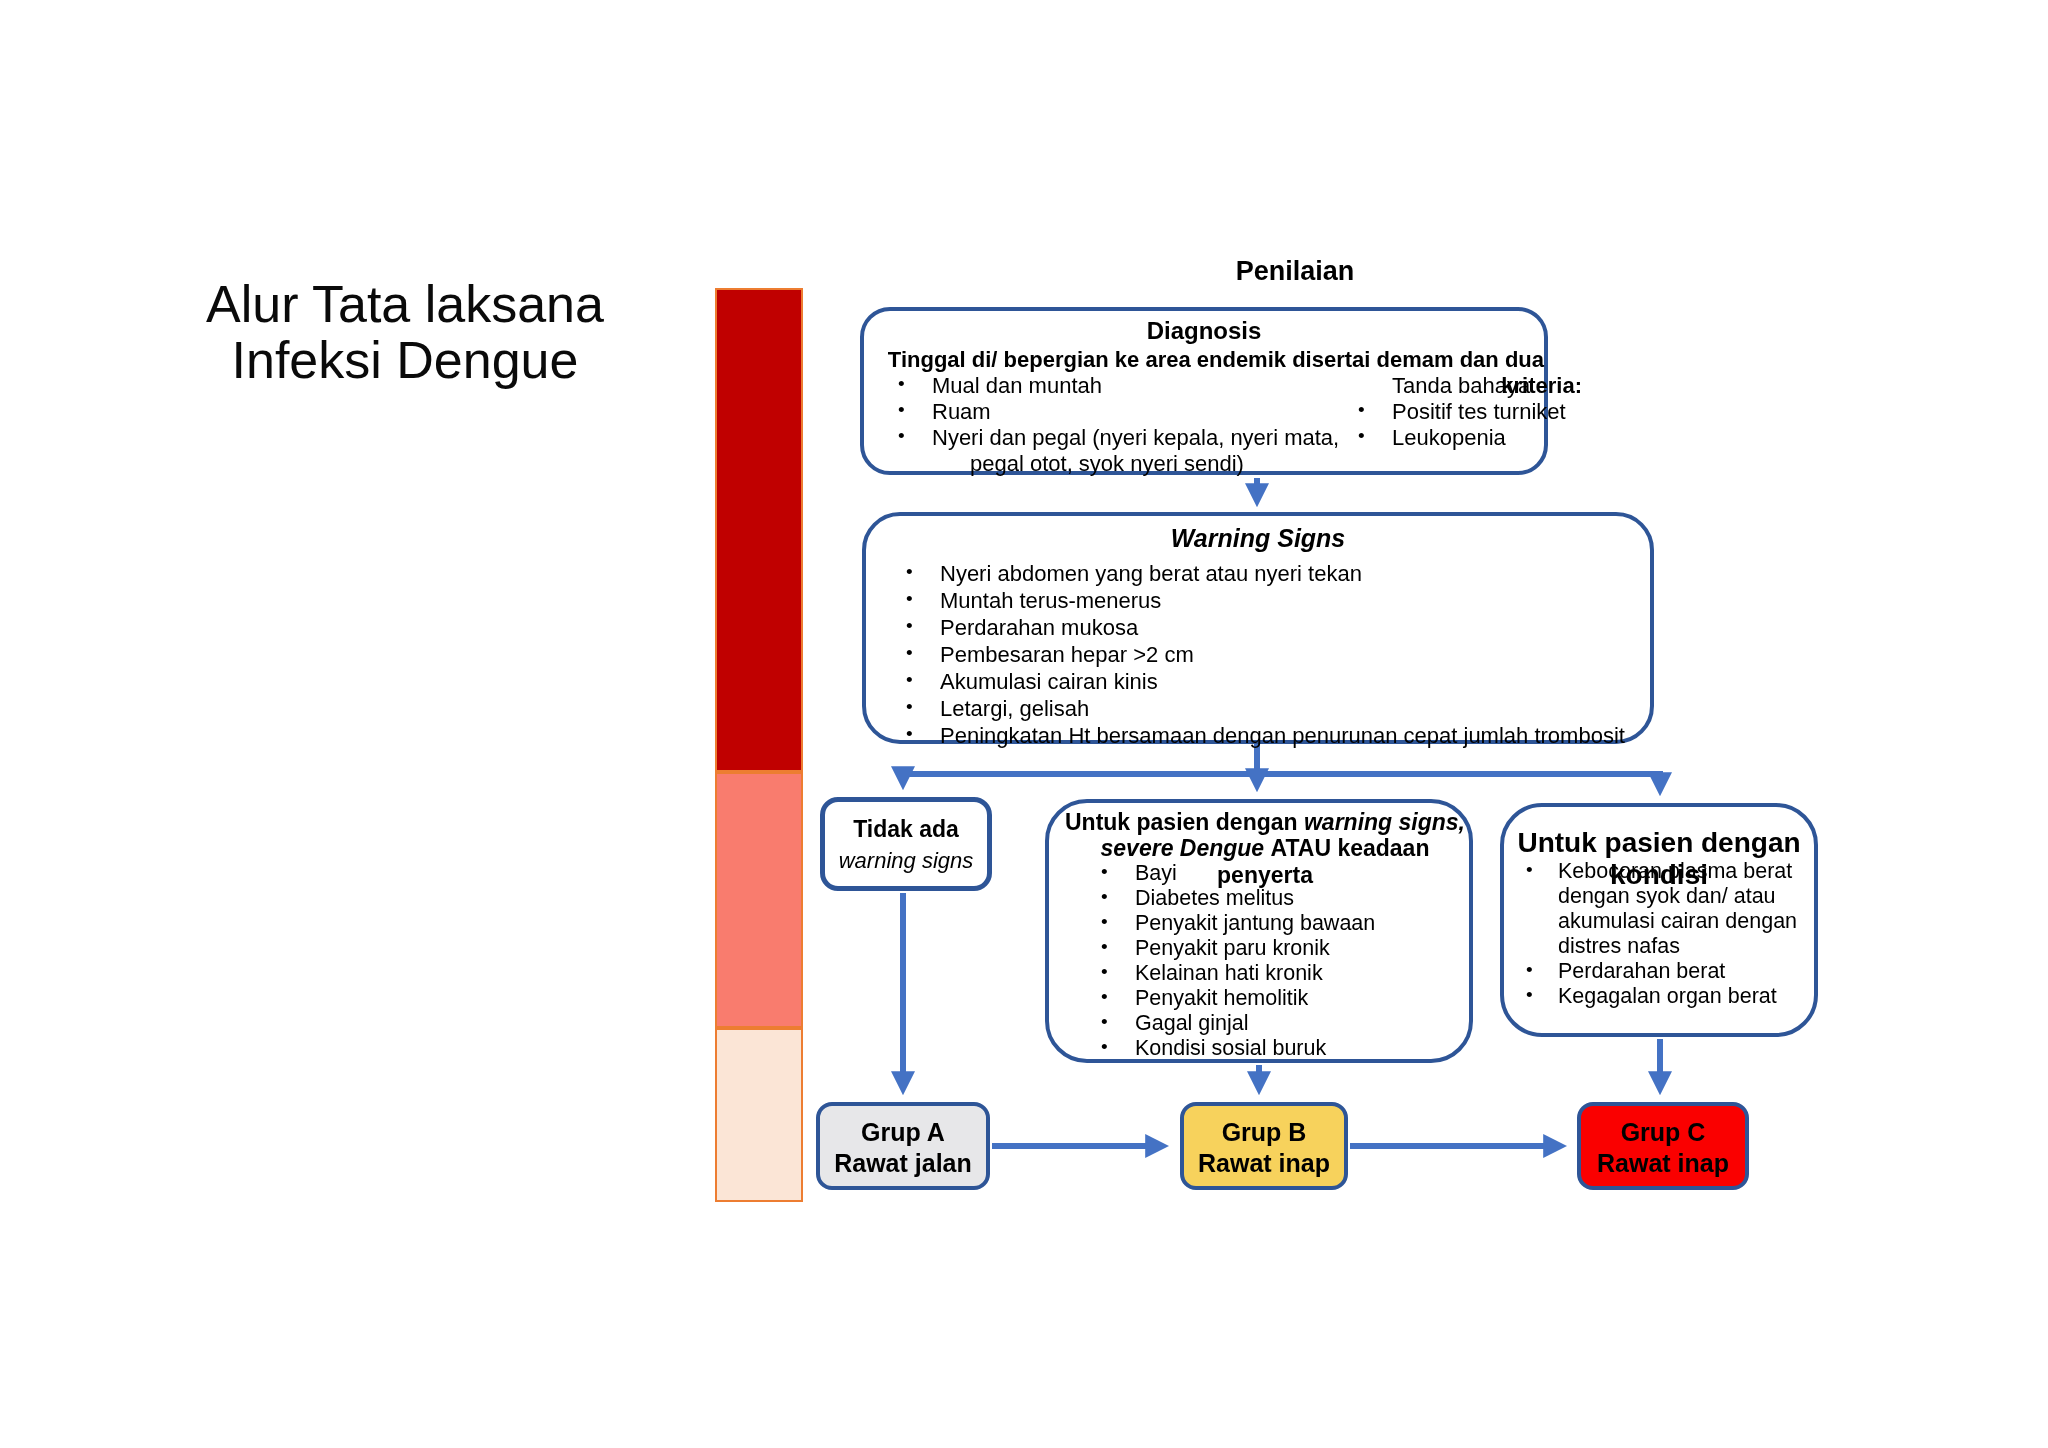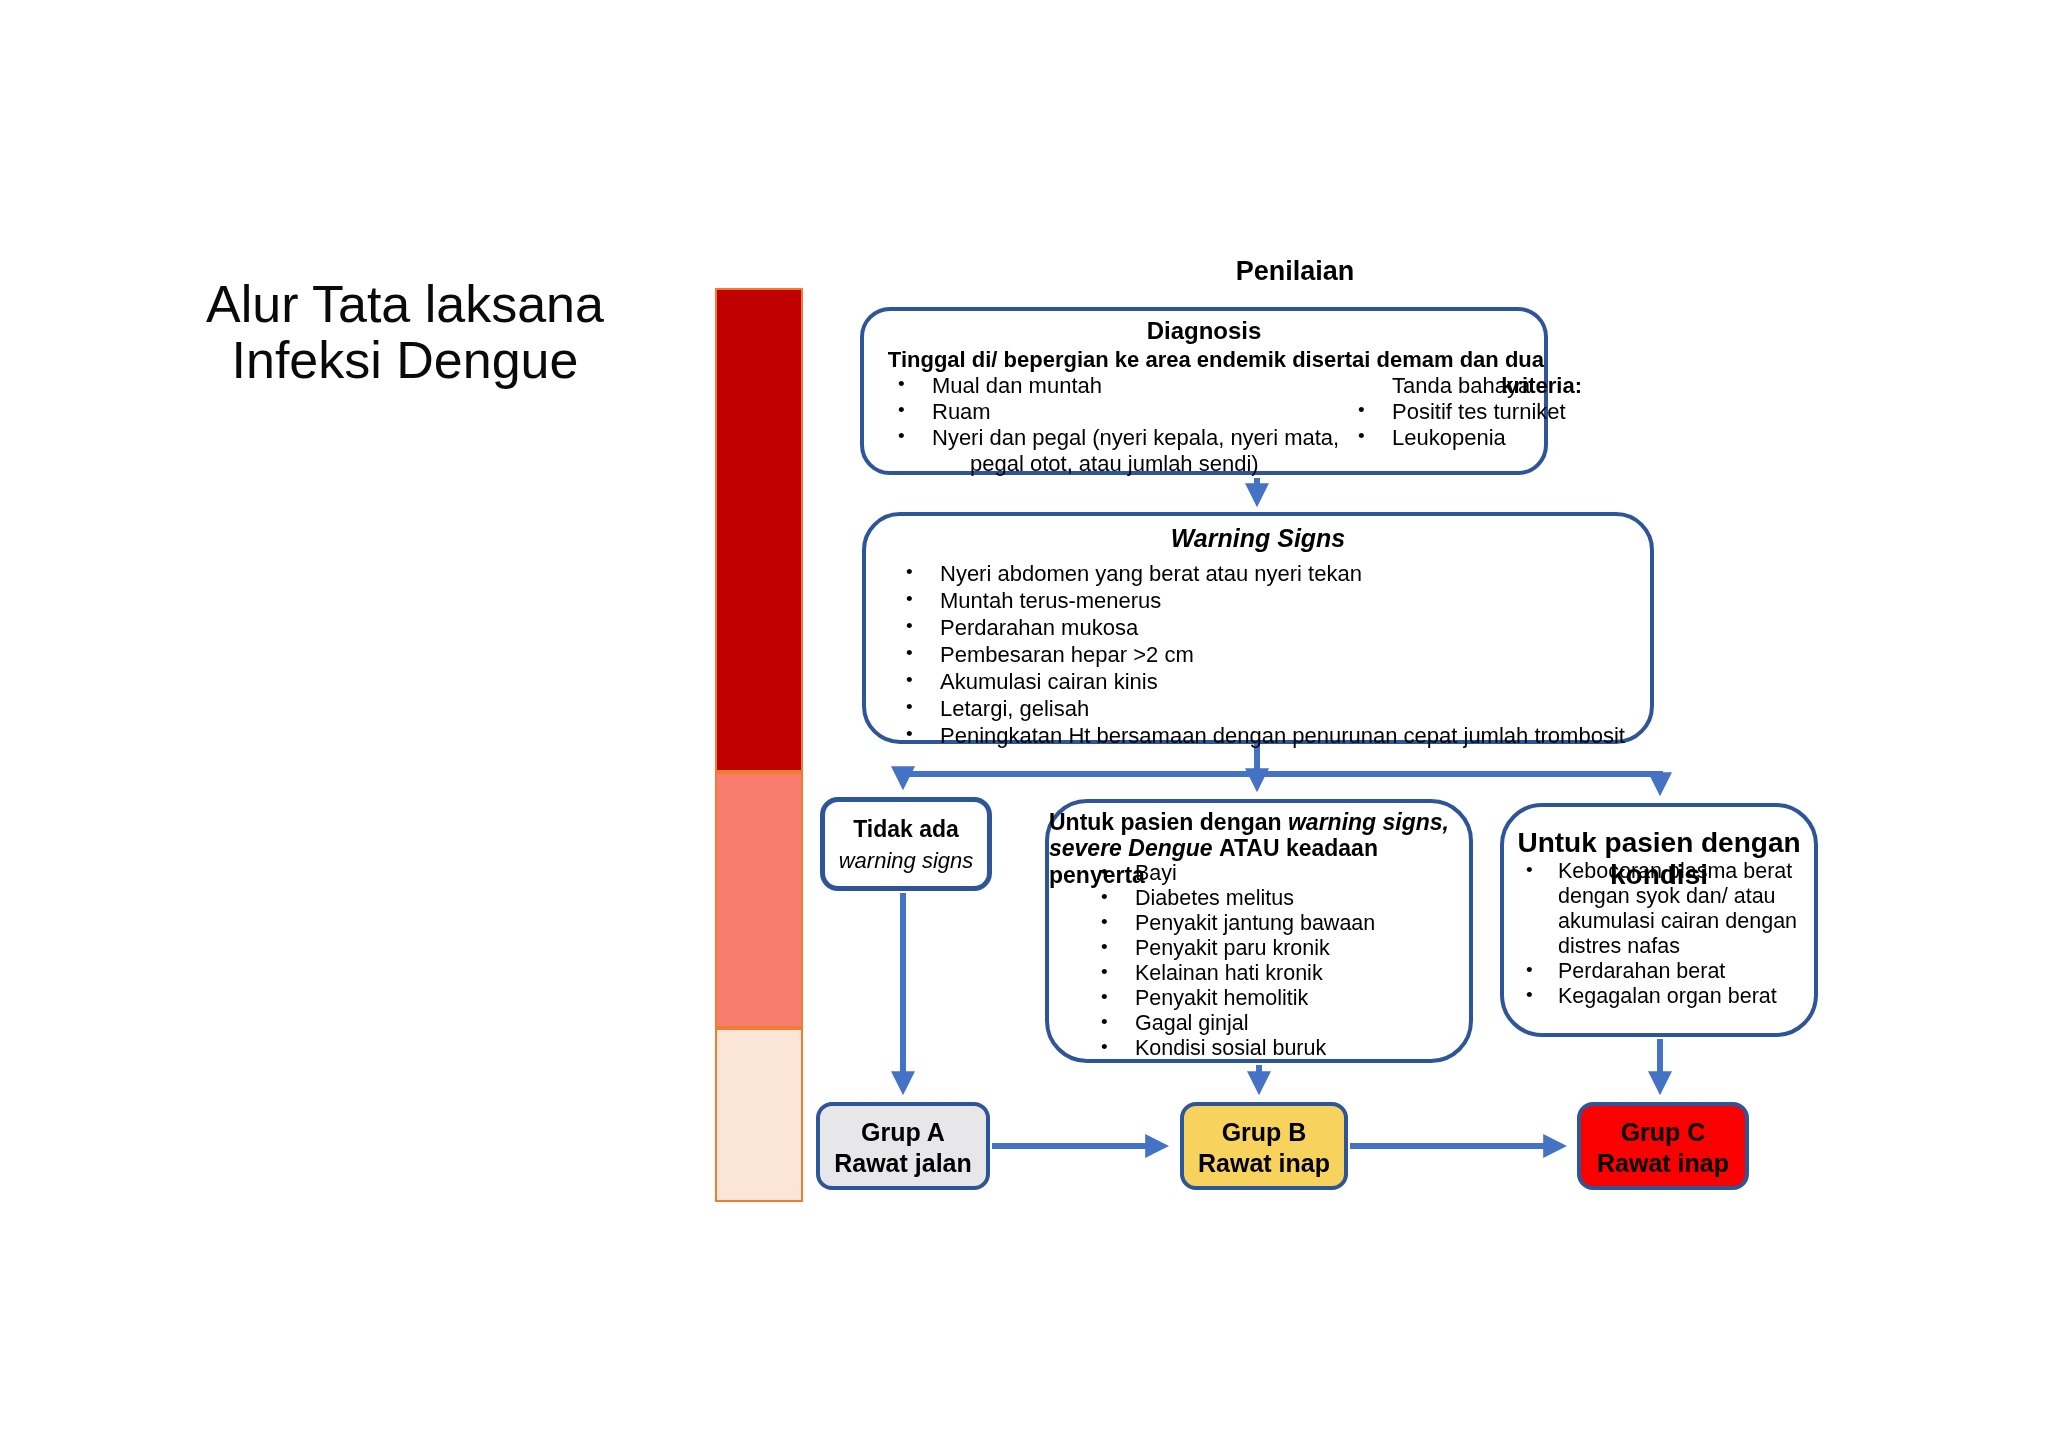--- a/index.html
+++ b/index.html
@@ -40,21 +40,21 @@
   .sub{position:absolute;left:0;right:0;text-align:right;font-weight:bold;font-size:22px}
   .kriteria{transform:translateX(38px)}
   .list{position:absolute;font-size:22px;line-height:26px}
   .bi{position:relative;padding-left:40px}
   .bi::before{content:"\2022";position:absolute;left:6px;top:-2px;font-size:19px}
   .nb{padding-left:40px}
   .cont{padding-left:78px}
   .w-title{position:absolute;left:0;right:0;top:8px;text-align:center;font-weight:bold;font-style:italic;font-size:25px}
   .nw1{position:absolute;left:0;right:0;top:14px;text-align:center;font-weight:bold;font-size:23px}
   .nw2{position:absolute;left:0;right:0;top:46px;text-align:center;font-style:italic;font-size:22px}
-  .cm-t{position:absolute;left:0;right:0;text-align:left;font-weight:bold;font-size:23px}
+  .cm-t{position:absolute;left:12px;right:0;text-align:center;font-weight:bold;font-size:23px}
   .sv-t{position:absolute;left:0;right:0;top:20px;text-align:center;font-weight:bold;font-size:28px}
   svg.wires{position:absolute;left:0;top:0;pointer-events:none}
 </style>
 </head>
 <body>
 
 <div class="canvas">
 
   <div class="abs main-title">
     <div>Alur Tata laksana</div>
@@ -91,21 +91,21 @@
   </svg>
 
   <div class="box diagnosis">
     <div class="bt" style="top:6px">Diagnosis</div>
     <div class="sub" style="top:36px">Tinggal di/ bepergian ke area endemik disertai demam dan dua</div>
     <div class="sub kriteria" style="top:62px">kriteria:</div>
     <div class="list" style="left:28px;top:62px;width:480px">
       <div class="bi">Mual dan muntah</div>
       <div class="bi">Ruam</div>
       <div class="bi">Nyeri dan pegal (nyeri kepala, nyeri mata,</div>
-      <div class="cont">pegal otot, atau jumlah sendi)</div>
+      <div class="cont">pegal otot, syok nyeri sendi)</div>
     </div>
     <div class="list" style="left:488px;top:62px;width:290px">
       <div class="nb">Tanda bahaya</div>
       <div class="bi">Positif tes turniket</div>
       <div class="bi">Leukopenia</div>
     </div>
   </div>
 
   <div class="box warning">
     <div class="w-title">Warning Signs</div>

